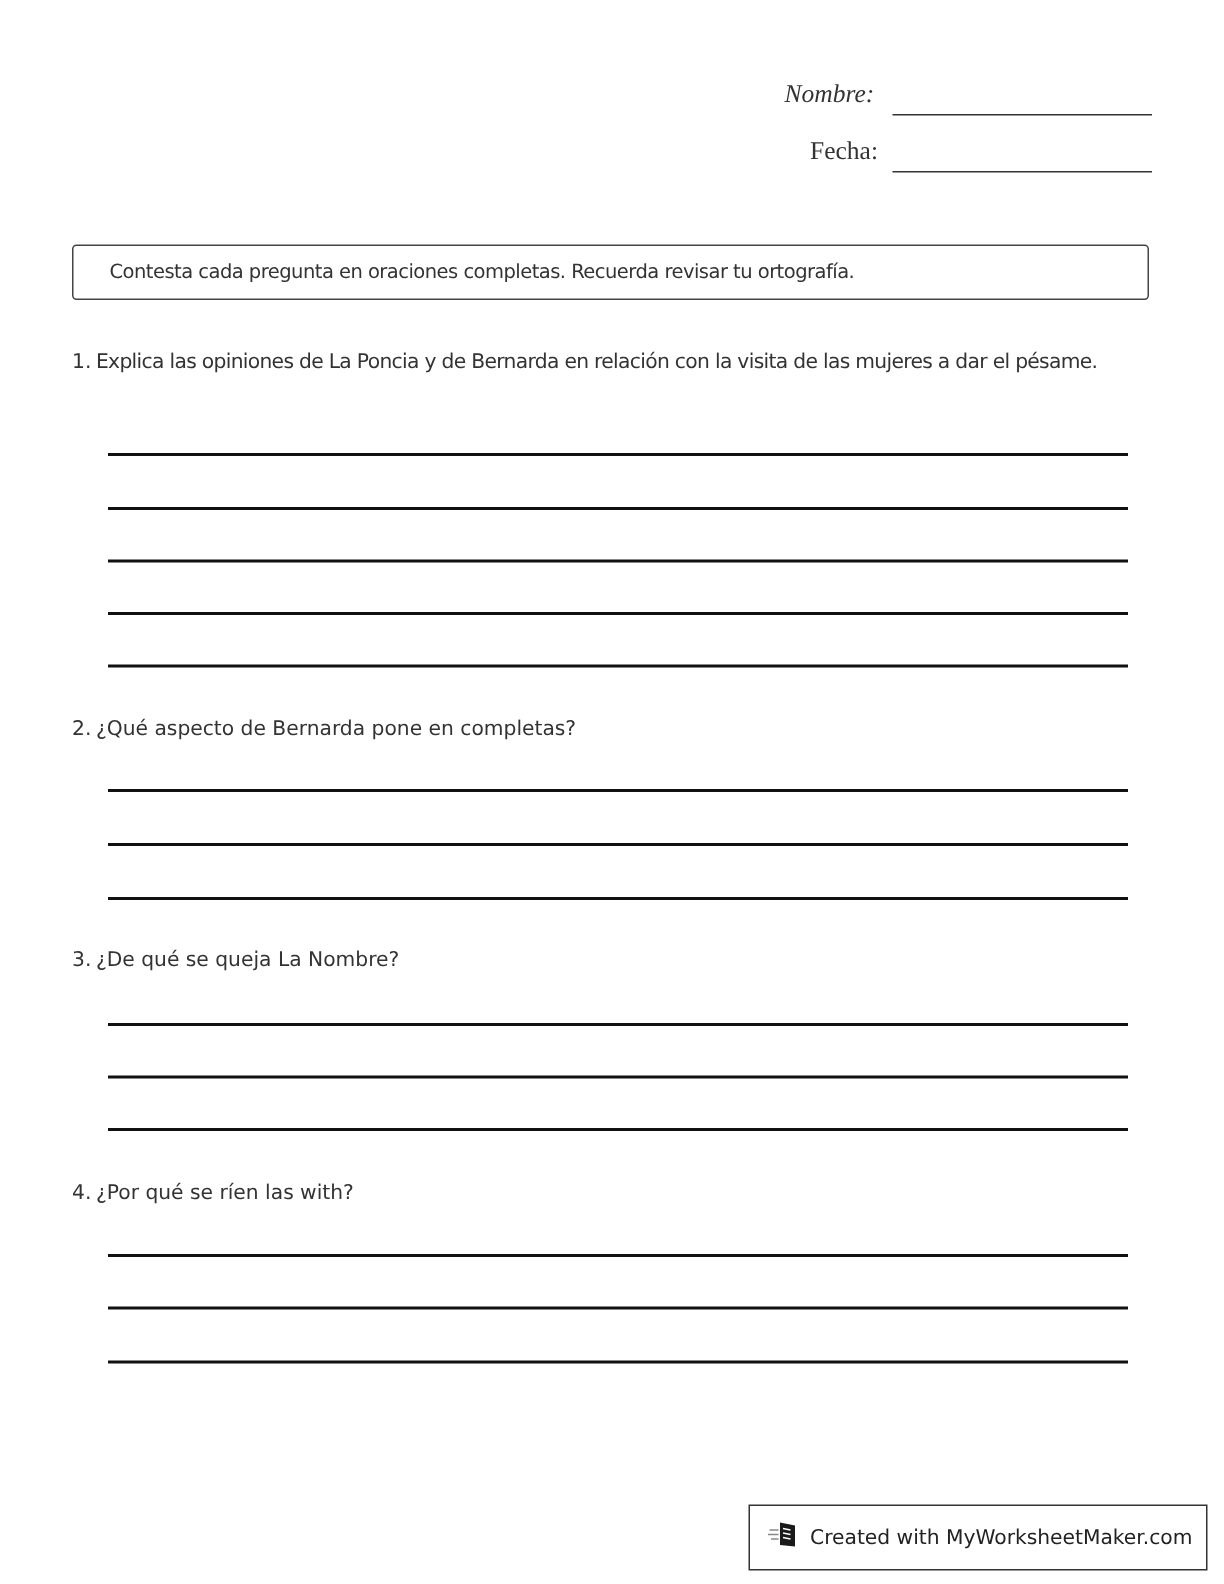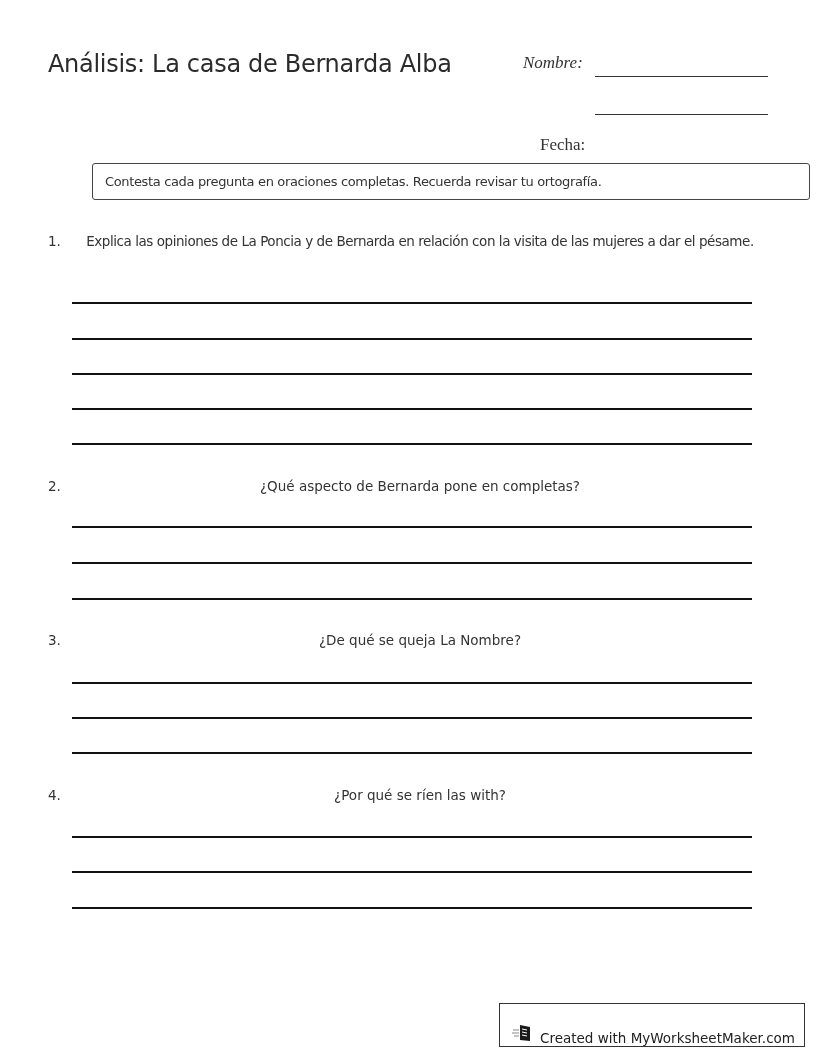--- a/index.html
+++ b/index.html
@@ -4,40 +4,39 @@
   <style>
     html, body { margin: 0; padding: 0; background: #ffffff; }
     body { width: 816px; height: 1056px; position: relative; overflow: hidden;
            font-family: "DejaVu Sans", sans-serif; color: #2a2a2a; }
     .title { position: absolute; left: 48px; top: 49px; font-size: 24px; line-height: 31px;
              color: #2b2b2b; font-weight: normal; letter-spacing: -0.3px; }
     .field-label { position: absolute; font-family: "Liberation Serif", serif; font-size: 17px; color: #333; }
     .field-line { position: absolute; height: 0; border-bottom: 1.5px solid #333; }
     .instr { position: absolute; left: 48px; top: 163px; width: 718px; height: 37px; box-sizing: border-box;
              border: 1.2px solid #444; border-radius: 3px; font-size: 13px; color: #333;
-             padding-left: 12px; line-height: 36px; letter-spacing: -0.35px; margin-left: 44px; }
+             padding-left: 24px; line-height: 36px; letter-spacing: -0.35px; }
     .q { position: absolute; left: 48px; font-size: 13.5px; color: #333; line-height: 20px; }
     .q .num { position: absolute; left: 0; top: 0; }
-    .q .text { position: absolute; left: 32px; top: 0; width: 680px; text-align: center; }
+    .q .text { position: absolute; left: 16px; top: 0; width: 680px; }
     .q1 .text { letter-spacing: -0.45px; font-size: 13.5px; }
     .aline { position: absolute; left: 72px; width: 680px; height: 2px; background: #111; }
     .footer { position: absolute; left: 499px; top: 1003px; width: 306px; height: 44px; box-sizing: border-box;
-              border: 1.2px solid #333; display: flex; align-items: flex-end; padding-left: 12px; font-size: 13.5px; color: #222; }
+              border: 1.2px solid #333; display: flex; align-items: center; padding-left: 12px; font-size: 13.5px; color: #222; }
     .footer svg { margin-right: 6px; }
   </style>
 </head>
 <body>
 
 <div class="title">
-  <div>Análisis: La casa de Bernarda Alba</div>
 </div>
 
 <div class="field-label" style="left:523px; top:53px;font-style:italic;">Nombre:</div>
 <div class="field-line" style="left:595px; top:76px; width:173px;"></div>
-<div class="field-label" style="left:540px; top:91px;margin-top:44px;">Fecha:</div>
+<div class="field-label" style="left:540px; top:91px;">Fecha:</div>
 <div class="field-line" style="left:595px; top:114px; width:173px;"></div>
 
 <div class="instr">Contesta cada pregunta en oraciones completas. Recuerda revisar tu ortografía.</div>
 
 <div class="q q1" style="top:231px;">
   <span class="num">1.</span>
   <span class="text">Explica las opiniones de La Poncia y de Bernarda en relación con la visita de las mujeres a dar el pésame.</span>
 </div>
 <div class="aline" style="top:302px;"></div>
 <div class="aline" style="top:338px;"></div>

